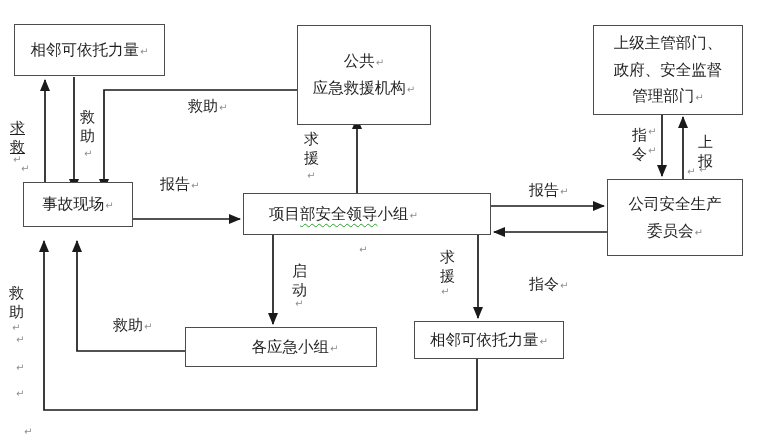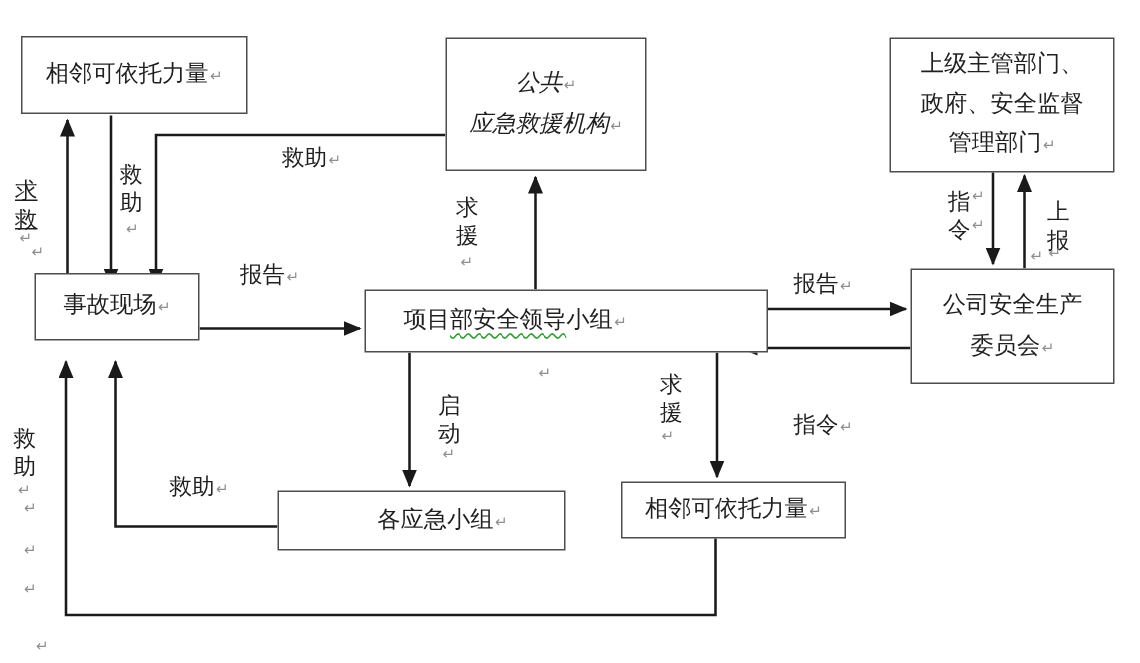--- a/index.html
+++ b/index.html
@@ -48,36 +48,36 @@
     <path class="arrow" d="M273,235 L273,324" marker-end="url(#ah)"></path>
     <path class="arrow" d="M478,235 L478,318" marker-end="url(#ah)"></path>
     <path class="arrow" d="M185,351 L77,351 L77,241" marker-end="url(#ah)"></path>
     <path class="arrow" d="M477,358 L477,410 L44,410 L44,241" marker-end="url(#ah)"></path>
   </svg>
 
   <div class="node" style="left:14px;top:24px;width:151px;height:52px;">
     <div class="node-line"><span>相邻可依托力量</span><span class="mark">↵</span></div>
   </div>
 
-  <div class="node" style="left:297px;top:25px;width:134px;height:89px;font-style:italic;">
+  <div class="node" style="left:297px;top:25px;width:134px;height:100px;">
     <div class="node-line"><span>公共</span><span class="mark">↵</span></div>
     <div class="node-line"><span>应急救援机构</span><span class="mark">↵</span></div>
   </div>
 
   <div class="node" style="left:593px;top:25px;width:150px;height:90px;">
     <div class="node-line">上级主管部门、</div>
     <div class="node-line">政府、安全监督</div>
     <div class="node-line"><span>管理部门</span><span class="mark">↵</span></div>
   </div>
 
   <div class="node" style="left:23px;top:182px;width:110px;height:45px;">
     <div class="node-line"><span>事故现场</span><span class="mark">↵</span></div>
   </div>
 
-  <div class="node" style="left:243px;top:193px;width:269px;height:42px;align-items:flex-start;padding-left:25px;">
+  <div class="node" style="left:243px;top:193px;width:248px;height:42px;align-items:flex-start;padding-left:25px;">
     <div class="node-line"><span>项目</span><span class="wavy">部安全领导</span><span>小组</span><span class="mark">↵</span></div>
   </div>
 
   <div class="node" style="left:607px;top:179px;width:136px;height:77px;">
     <div class="node-line">公司安全生产</div>
     <div class="node-line"><span>委员会</span><span class="mark">↵</span></div>
   </div>
 
   <div class="node" style="left:185px;top:327px;width:192px;height:40px;padding-left:28px;">
     <div class="node-line"><span>各应急小组</span><span class="mark">↵</span></div>

